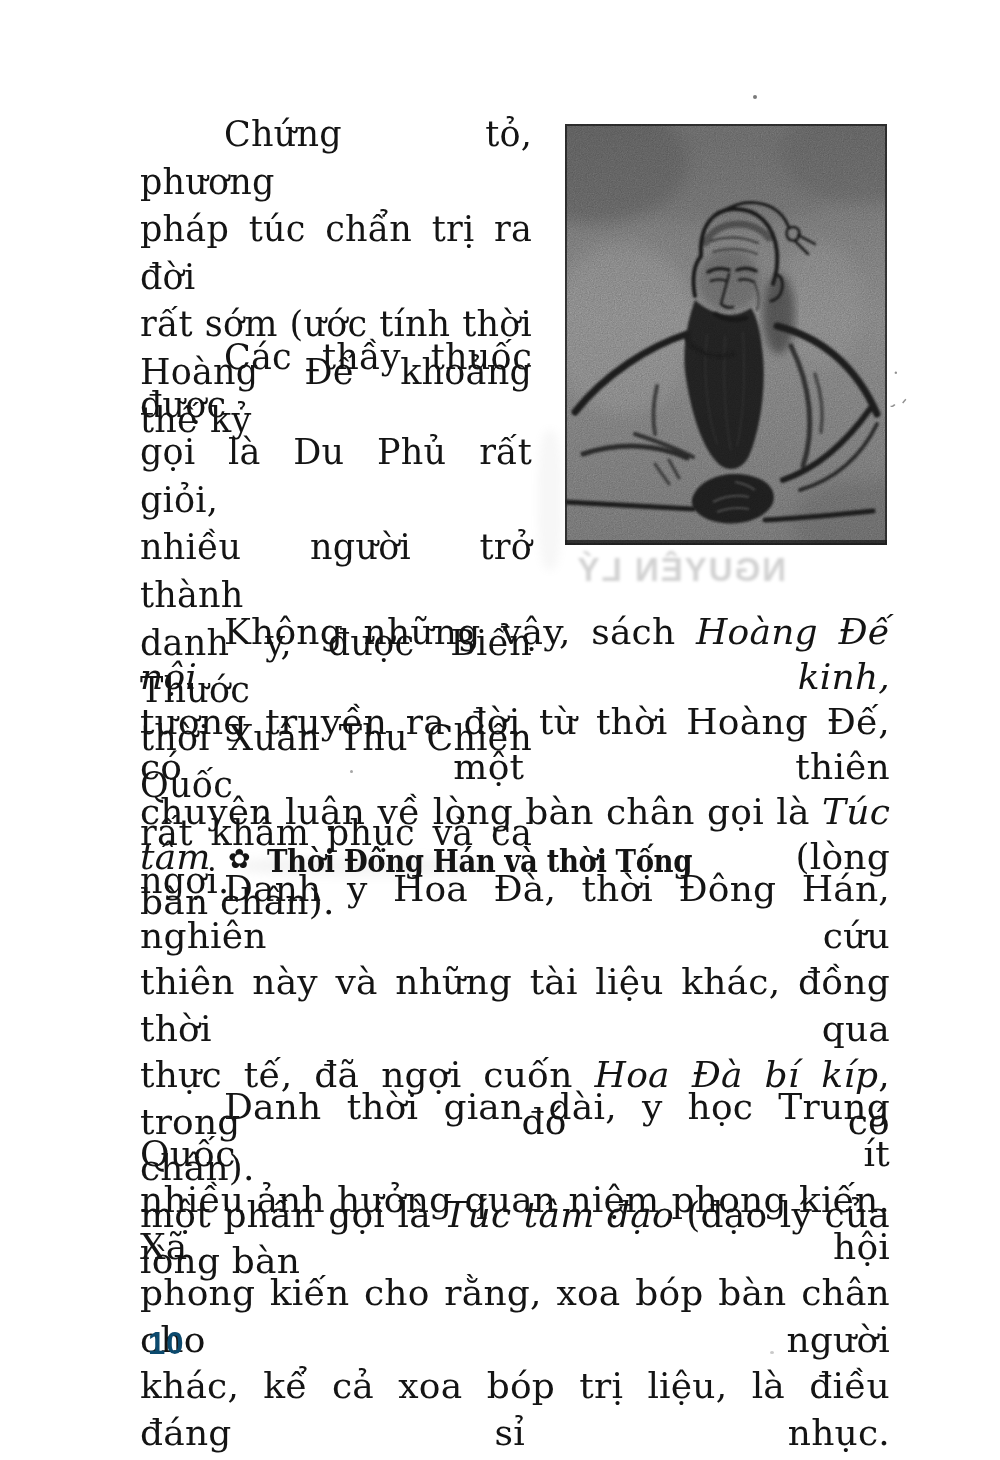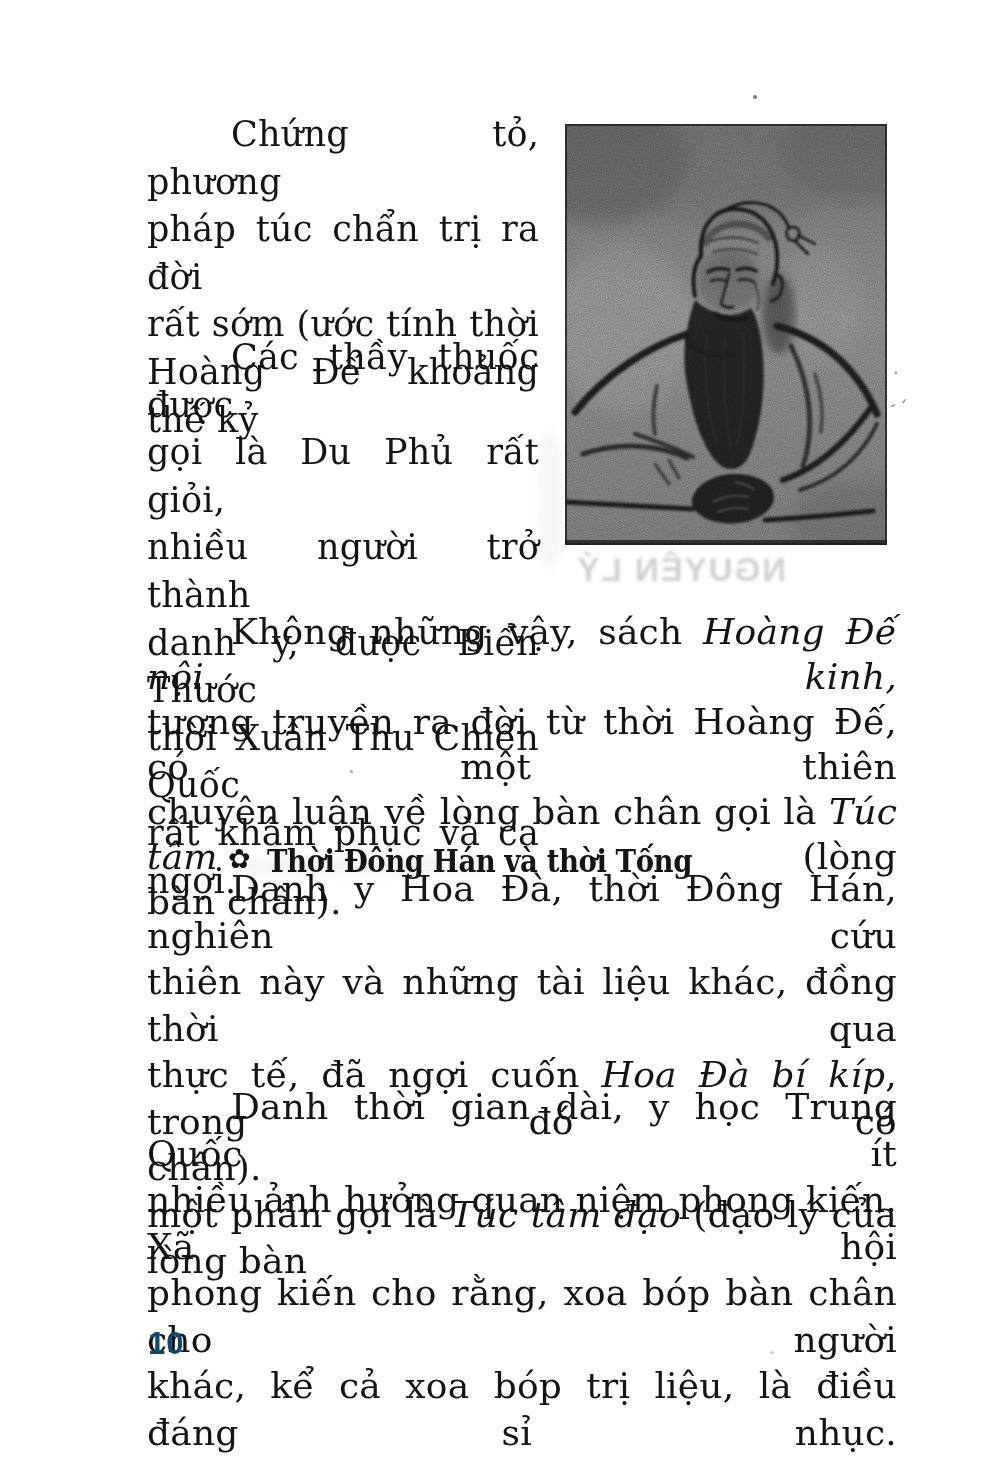--- a/index.html
+++ b/index.html
@@ -8,21 +8,21 @@
     position:relative;
     width:1000px;height:1460px;
     margin:0 auto;
     background:#ffffff;
     overflow:hidden;
     font-family:"DejaVu Serif", "Liberation Serif", serif;
     color:#141414;
     -webkit-font-smoothing:antialiased;
   }
   
-  .para{position:absolute;margin-left:7px;}
+  .para{position:absolute;}
   .para .line{
     text-align:justify;
     text-align-last:justify;
     white-space:normal;
   }
   .para .line:last-child{text-align-last:left;}
   .para.fill-last .line:last-child{text-align-last:justify;}
   .para .line:first-child{text-indent:84px;}
   .para i{font-style:italic;}
   .narrow{

